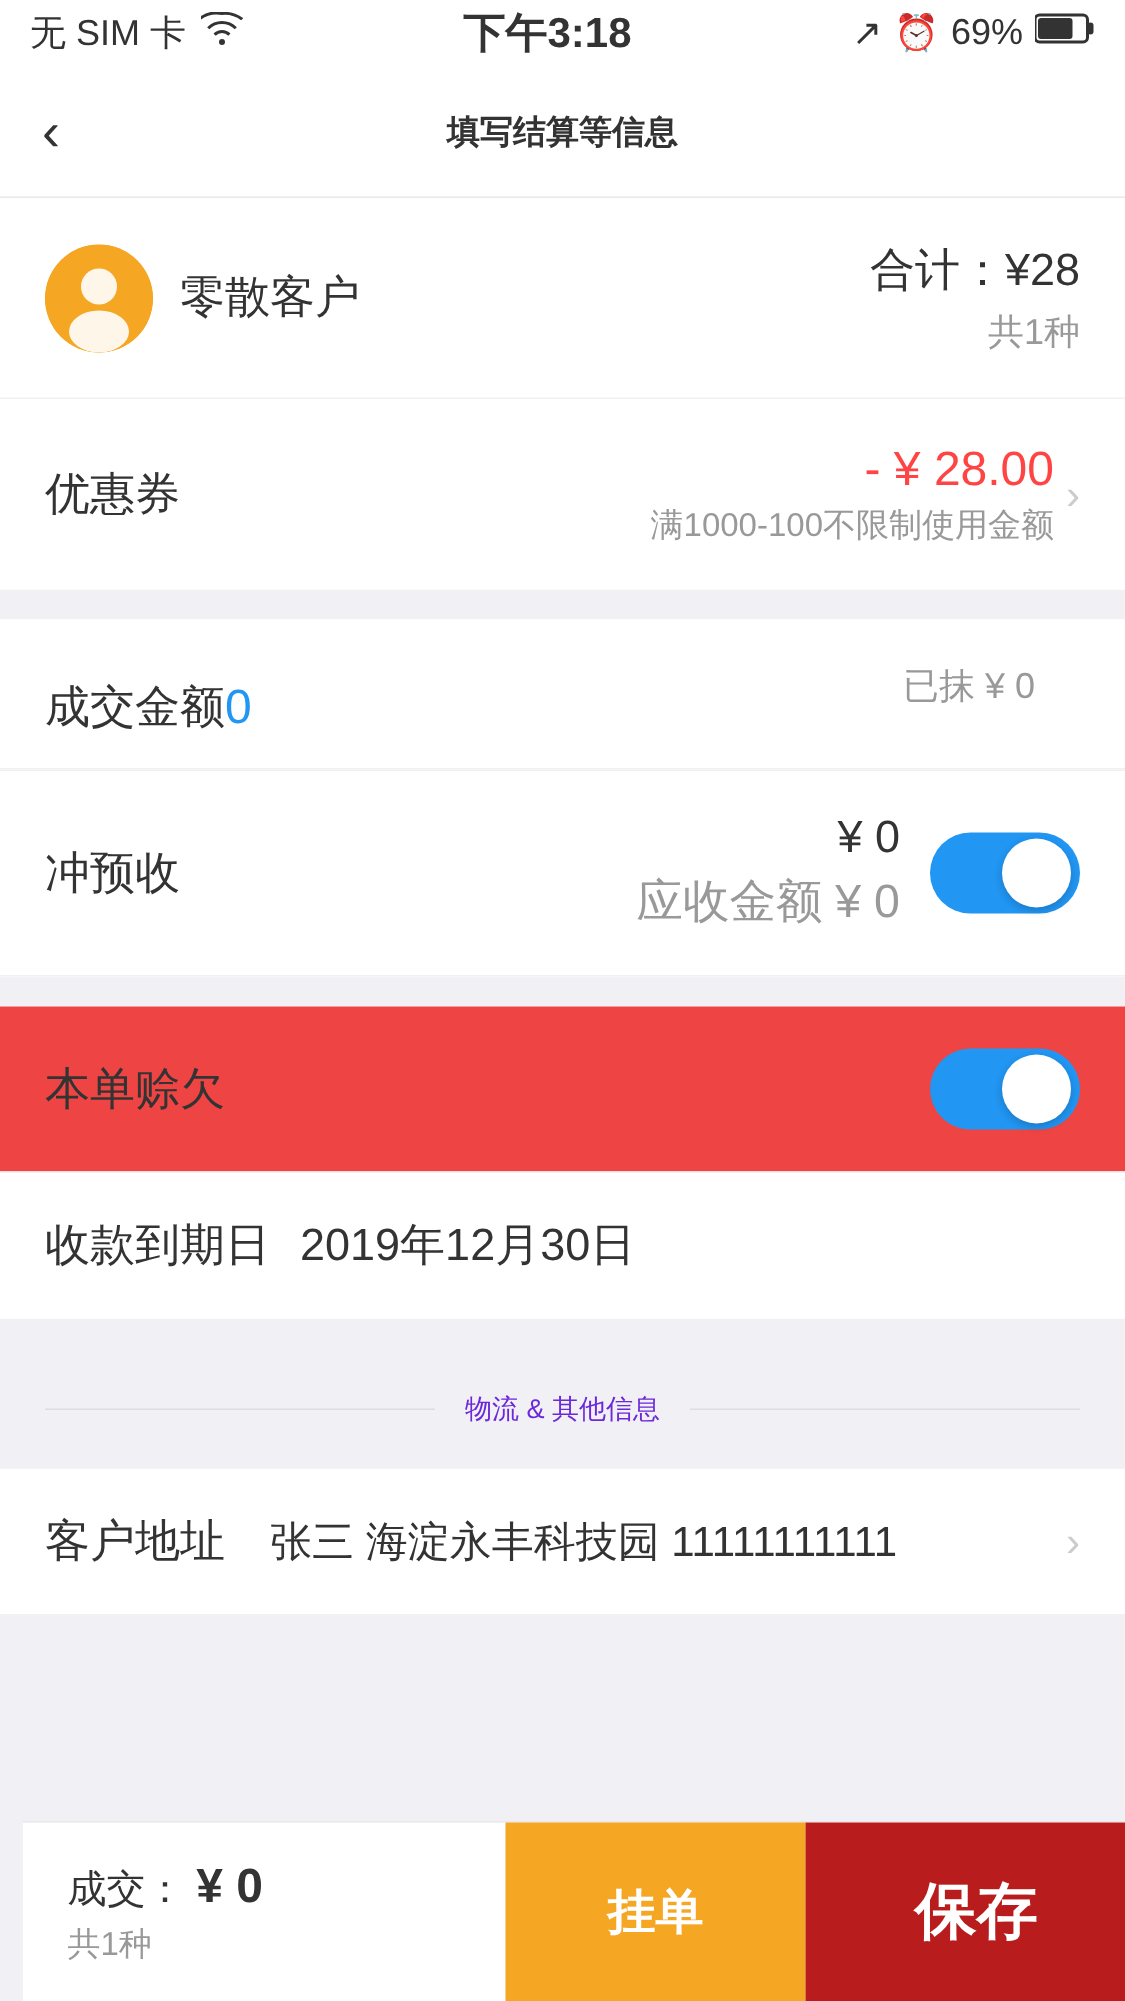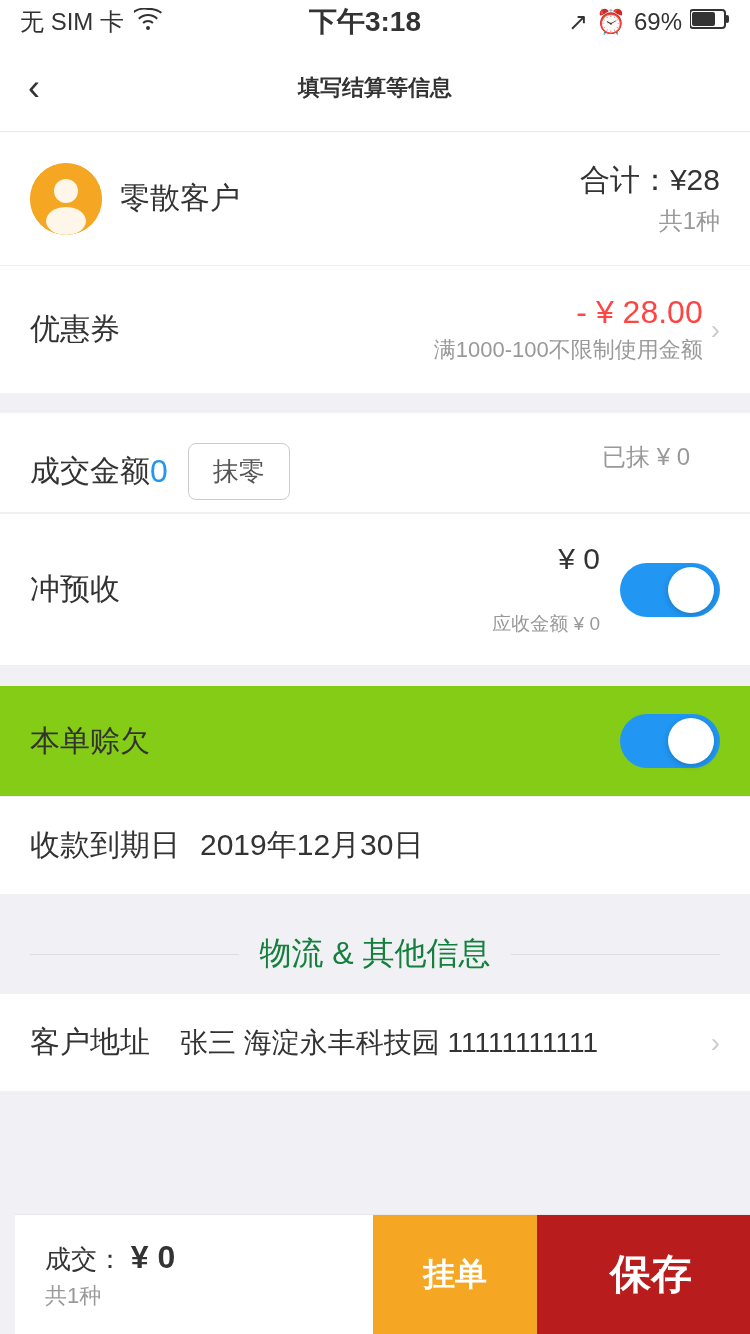--- a/index.html
+++ b/index.html
@@ -146,21 +146,21 @@
       right: 6px;
       box-shadow: 0 2px 6px rgba(0,0,0,0.2);
     }
 
     
     .debt-row {
       display: flex;
       align-items: center;
       justify-content: space-between;
       padding: 28px 30px;
-      background: #84cc16;
+      background: #ef4444;
       font-family: Liberation Serif, serif;
     }
     .debt-label { font-size: 30px; color: #333; }
 
     
     .date-row {
       display: flex;
       align-items: center;
       padding: 28px 30px;
       background: #fff;
@@ -172,21 +172,21 @@
     
     .logistics-section {
       height: 80px;
       background: #f0f0f5;
       display: flex;
       align-items: center;
       justify-content: center;
       position: relative;
       margin-bottom: 0;
     }
-    .logistics-label { font-size: 32px; color: #15803d; background: #f0f0f5; padding: 0 20px; z-index:1; }
+    .logistics-label { font-size: 18px; color: #6d28d9; background: #f0f0f5; padding: 0 20px; z-index:1; }
     .logistics-line {
       position: absolute;
       top: 50%;
       left: 30px;
       right: 30px;
       height: 1px;
       background: #ddd;
     }
 
     
@@ -216,21 +216,21 @@
       border-top: 1px solid #e8e8e8;
     }
     .bottom-info {
       flex: 1;
       padding: 0 30px;
     }
     .bottom-deal { font-size: 26px; color: #333; }
     .bottom-deal-amount { font-size: 32px; color: #333; font-weight: 600; }
     .bottom-count { font-size: 22px; color: #999; margin-top: 4px; }
     .btn-hang {
-      width: 164px;
+      width: 200px;
       height: 120px;
       background: #f5a623;
       display: flex;
       align-items: center;
       justify-content: center;
       font-size: 32px;
       color: #fff;
       font-weight: 600;
       cursor: pointer;
     }
@@ -315,34 +315,33 @@
     </div>
   </div>
 </div>
 
 <div class="section">
   <div class="form-row" style="flex-direction: row; align-items: stretch; padding-bottom: 0;">
     <div style="display:flex; align-items:center; justify-content:space-between; padding-bottom: 10px;">
       <span class="form-label">成交金额</span>
       <div class="form-right">
         <span class="amount-value">0</span>
-        <button class="round-zero-btn">抹零</button>
       </div>
     </div>
     <div style="text-align:right; padding: 0 30px 8px; font-size:24px; color:#999;">
       <span>已抹  ¥ 0</span>
     </div>
   </div>
 
   <div class="form-row" style="border-top: 1px solid #f0f0f0;">
     <span class="form-label">冲预收</span>
     <div style="display:flex; align-items:center; gap: 20px;">
       <div class="chong-row">
         <span style="font-size:30px; color:#333;">¥ 0</span>
-        <span style="font-size:19px; color:#999;margin-top:31px;">应收金额 ¥ 0</span>
+        <span style="font-size:31px; color:#999;">应收金额 ¥ 0</span>
       </div>
       <div class="toggle">
         <div class="toggle-thumb"></div>
       </div>
     </div>
   </div>
 </div>
 
 <div class="section">
   <div class="debt-row">

